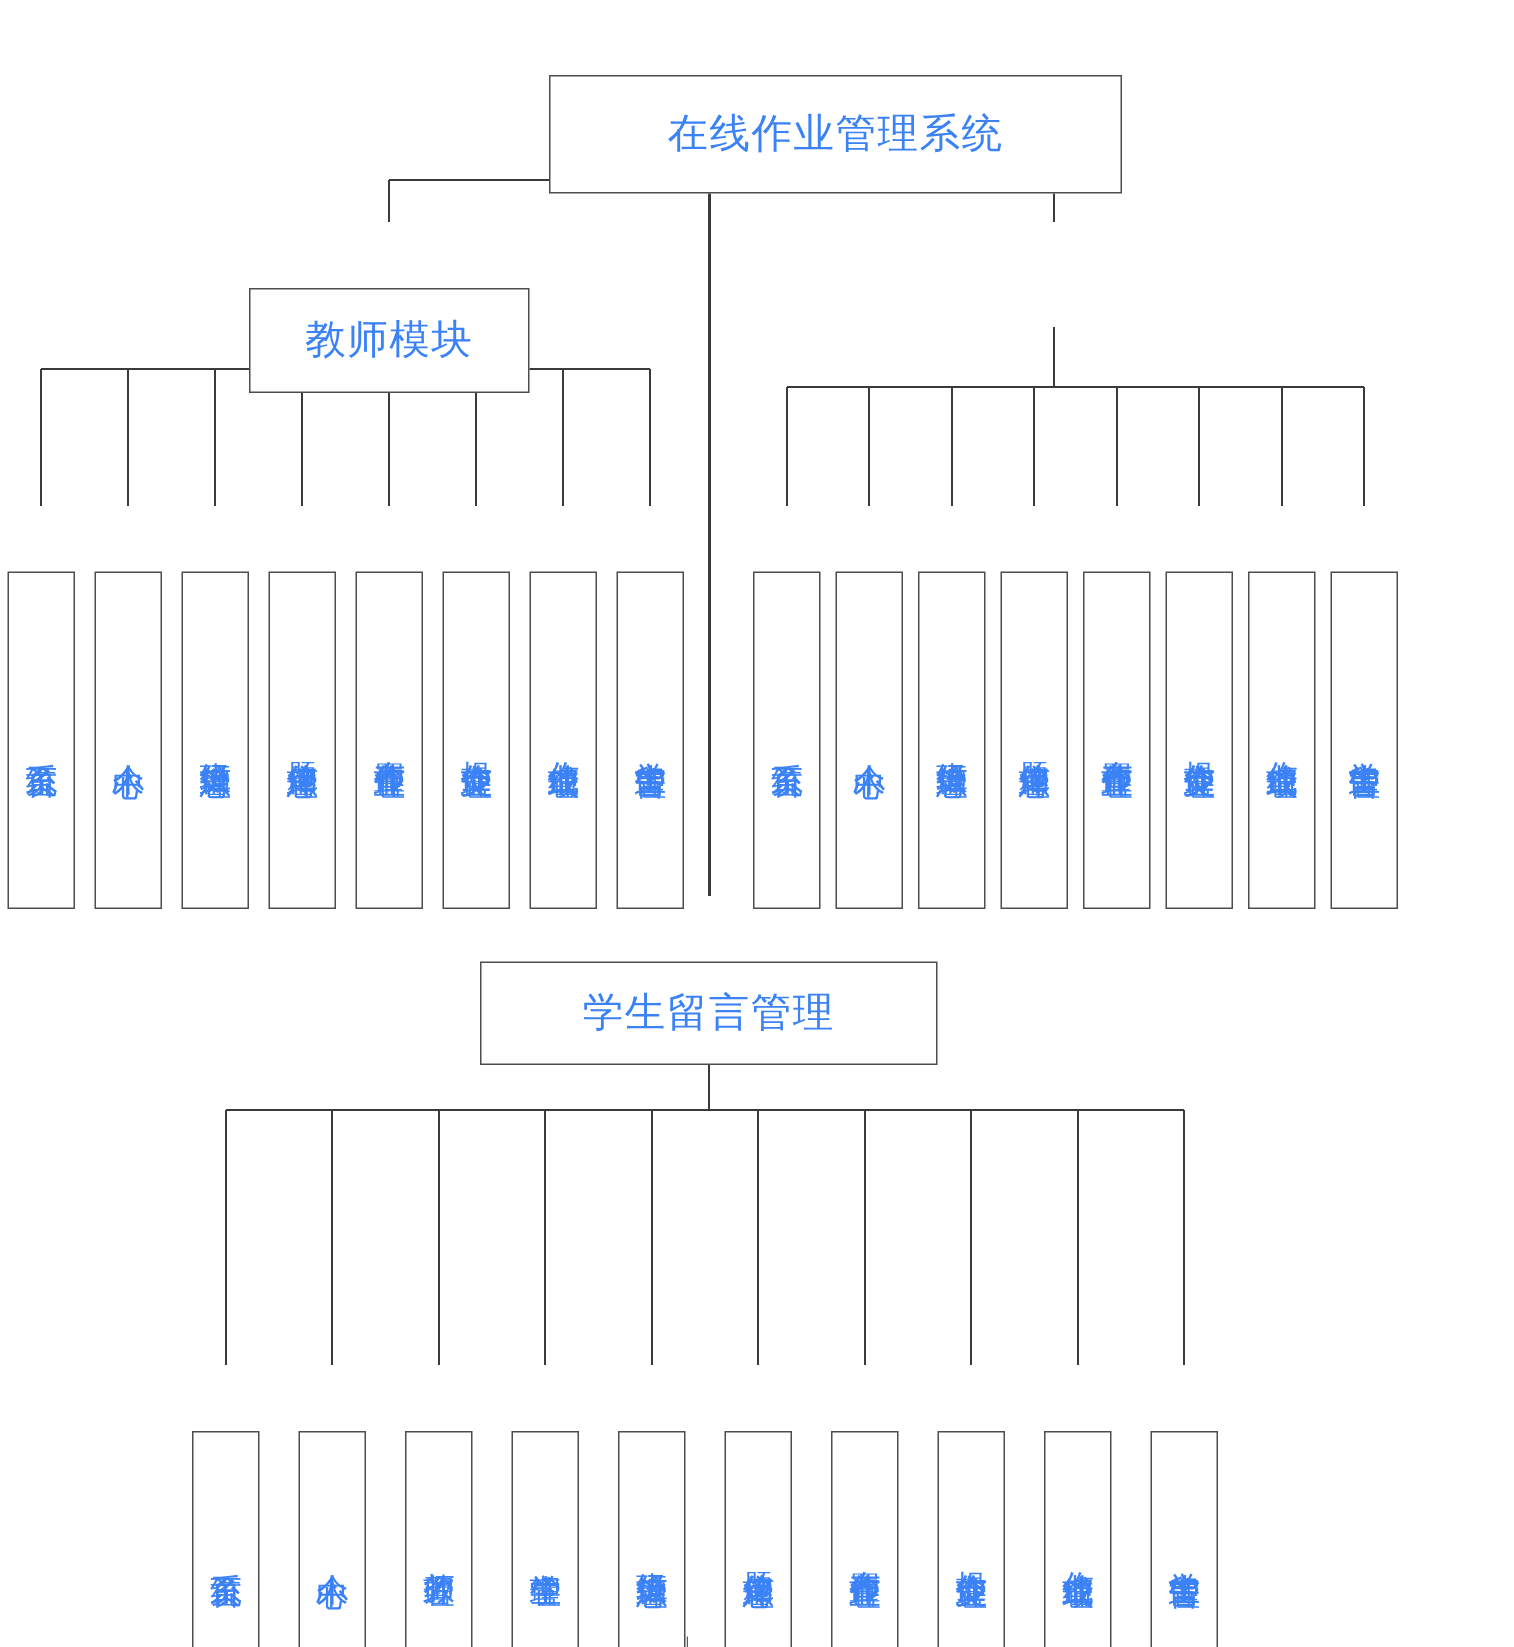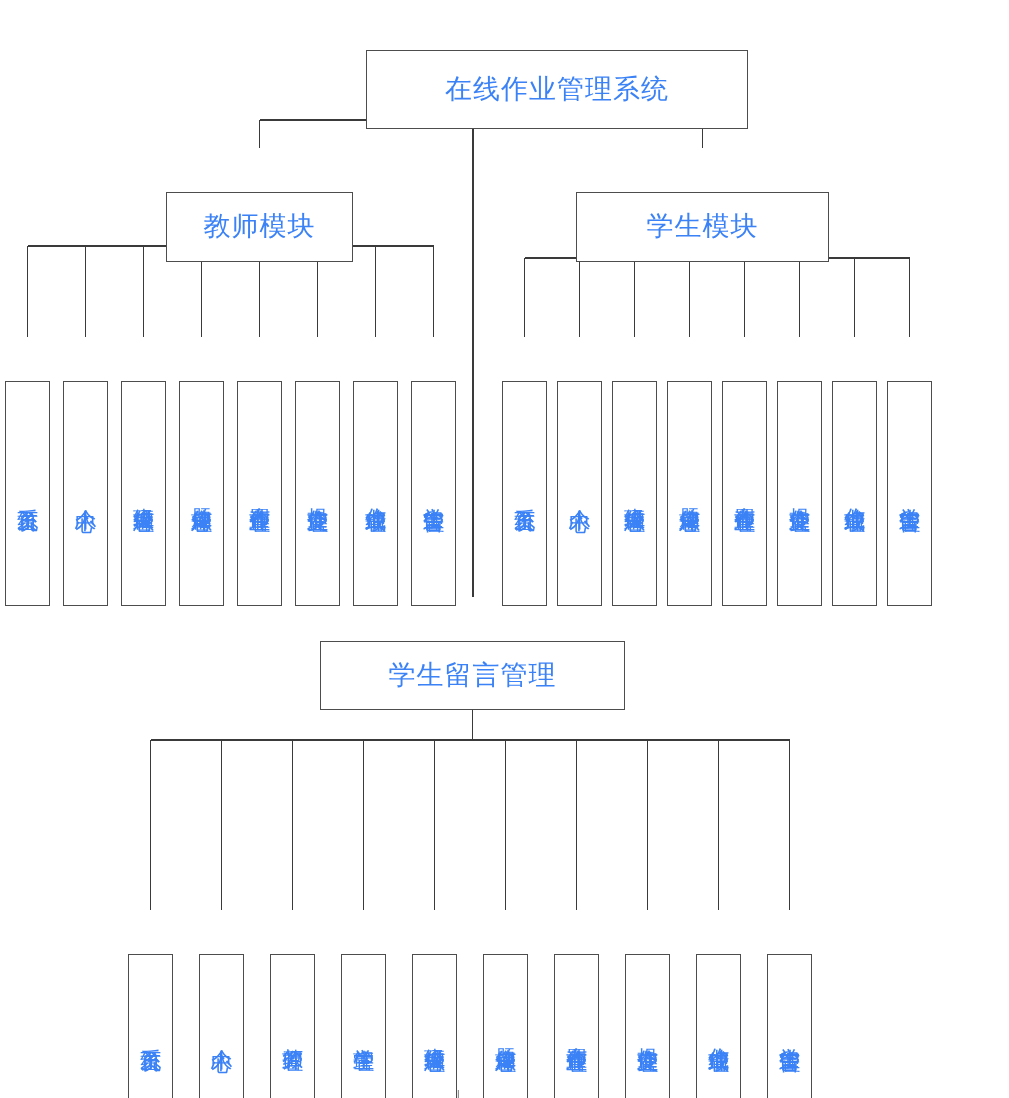--- a/index.html
+++ b/index.html
@@ -116,23 +116,20 @@
       </g>
   </svg>
 
   <div class="node node-h node-root" id="node-root" style="left: 366px; top: 6px; width: 382px; height: 79px;">
     <span>在线作业管理系统</span>
   </div>
 
   <div class="node node-h" id="node-mod-0" style="left: 166px; top: 148px; width: 187px; height: 70px;">
     <span>教师模块</span>
   </div>
-  <div class="node node-h" id="node-mod-1" style="left: 576px; top: 148px; width: 253px; height: 70px;">
-    <span>学生模块</span>
-  </div>
   <div class="node node-h" id="node-mod-2" style="left: 320px; top: 597px; width: 305px; height: 69px;">
     <span>学生留言管理</span>
   </div>
 
   <div id="leaf-host">
       <div class="node node-v" style="left: 5px; top: 337px; width: 45px; height: 225px;">
         <span class="vtext">系统首页</span>
       </div>
       <div class="node node-v" style="left: 63px; top: 337px; width: 45px; height: 225px;">
         <span class="vtext">个人中心</span>

